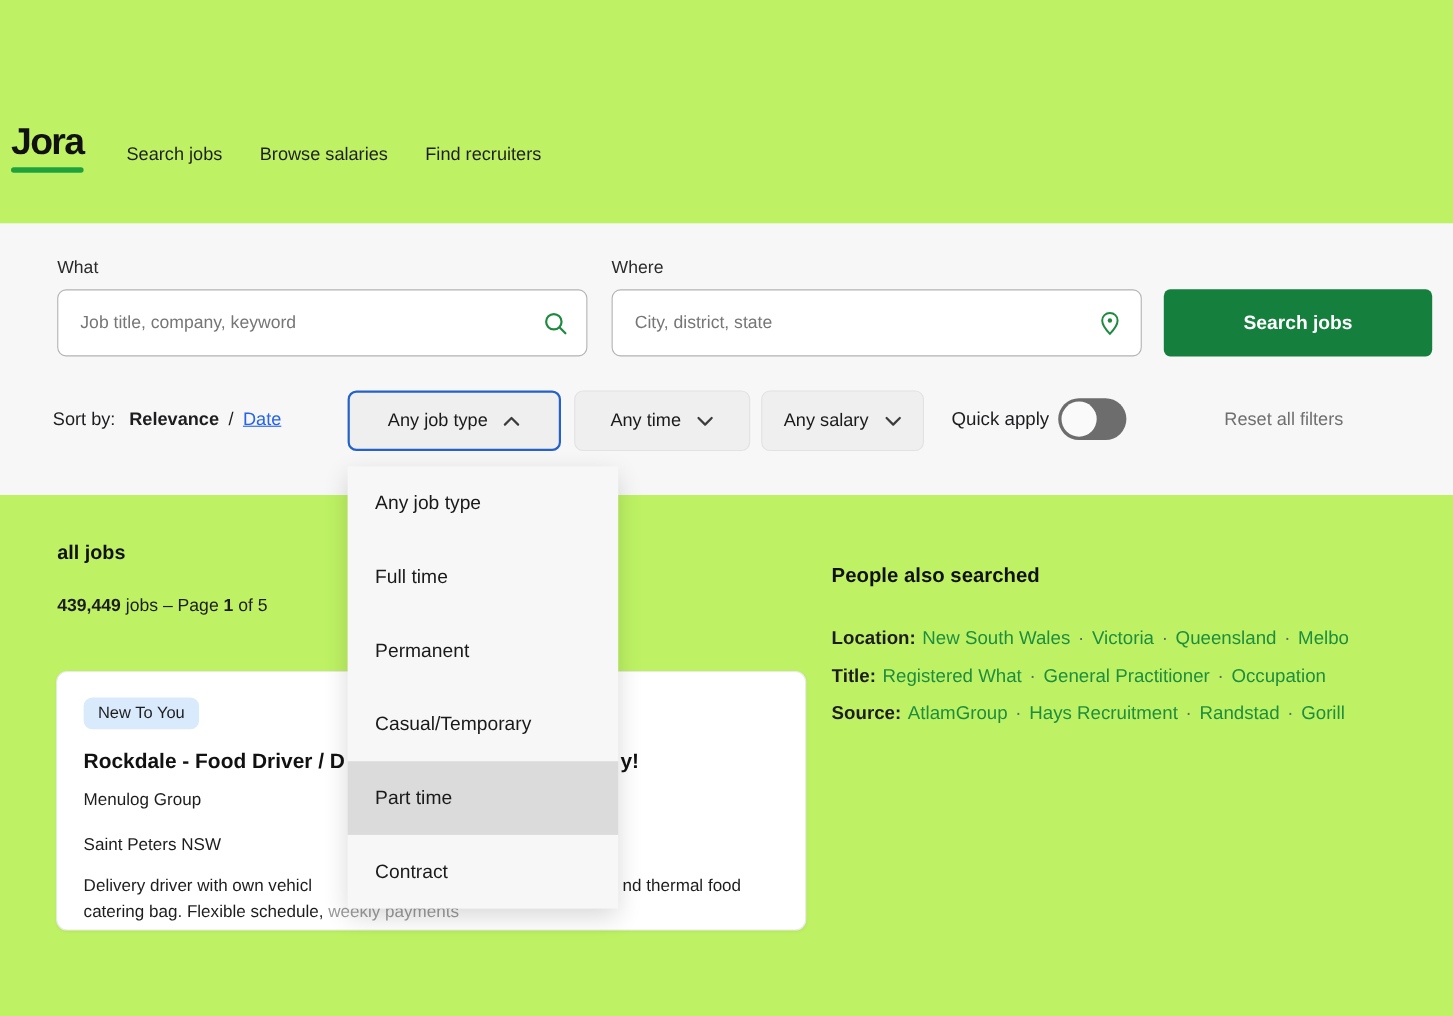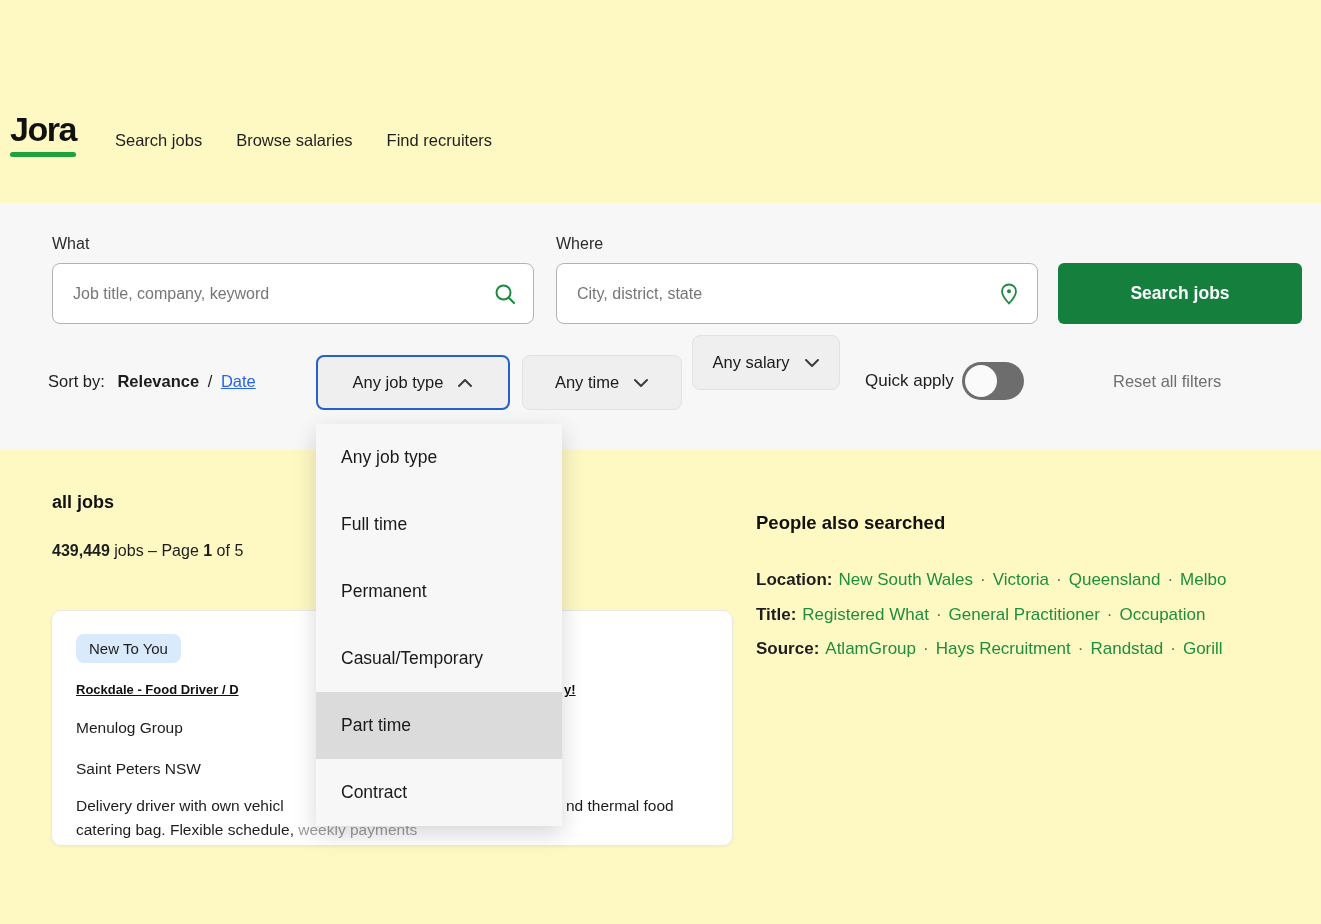--- a/index.html
+++ b/index.html
@@ -1,18 +1,18 @@
 <!DOCTYPE html>
 <html><head>
 <meta charset="utf-8">
 <style>
   * { margin:0; padding:0; box-sizing:border-box; }
   html,body { background:#ffffff; }
   body { font-family:"Liberation Sans", sans-serif; color:#1d1d1f; }
-  .page { position:relative; width:1321px; height:924px; overflow:hidden; background:#fef9c3; }
+  .page { position:relative; width:1321px; height:924px; overflow:hidden; background:#bef264; }
   .abs { position:absolute; }
 
   
   .logo-text { font-size:34px; font-weight:800; letter-spacing:-1.5px; color:#111; }
   .logo-underline { width:66px; height:5px; background:#1fa23c; border-radius:3px; }
   .nav { display:flex; gap:34px; font-size:16.5px; color:#1f1f1f; }
   .nav-item { cursor:pointer; }
 
   
   .panel { background:#f7f7f8; }
@@ -53,21 +53,21 @@
   .pas-heading { font-size:18.5px; font-weight:bold; color:#111; }
   .pas-row { font-size:17px; white-space:nowrap; overflow:hidden; width:565px; color:#1d1d1f; }
   .pas-label { font-weight:bold; margin-right:6px; }
   .pas-link { color:#1e8e3e; cursor:pointer; }
   .pas-sep { color:#5f6368; padding:0 7px; }
 
   
   .job-card { background:#fff; border:1px solid #e9e9e9; border-radius:10px; box-shadow:0 1px 3px rgba(0,0,0,0.05); z-index:5; }
   .badge { display:inline-block; background:#d9eafc; color:#1d1d1f; border-radius:8px;
       font-size:15px; padding:6px 13px; }
-  .job-title { font-size:13px; font-weight:bold; color:#111;text-decoration:underline; }
+  .job-title { font-size:19px; font-weight:bold; color:#111; }
   .job-meta { font-size:15.5px; color:#1d1d1f; }
   .job-desc { font-size:15.5px; color:#1d1d1f; }
   .faded { color:#9b9b9b; }
 
   svg { display:block; }
 </style>
 </head>
 <body>
 
 <div class="page">
@@ -126,21 +126,21 @@
 
   <div class="filter-btn abs" style="left:522px; top:355px; width:160px; height:55px;">
     <span>Any time</span>
     <span>
       <svg width="16" height="10" viewBox="0 0 16 10" fill="none">
         <polyline points="2,2 8,8 14,2" stroke="#3c3c3c" stroke-width="2" stroke-linecap="round" stroke-linejoin="round"></polyline>
       </svg>
     </span>
   </div>
 
-  <div class="filter-btn abs" style="left:692px; top:335px; width:148px; height:55px;">
+  <div class="filter-btn abs" style="left:692px; top:355px; width:148px; height:55px;">
     <span>Any salary</span>
     <span>
       <svg width="16" height="10" viewBox="0 0 16 10" fill="none">
         <polyline points="2,2 8,8 14,2" stroke="#3c3c3c" stroke-width="2" stroke-linecap="round" stroke-linejoin="round"></polyline>
       </svg>
     </span>
   </div>
 
   <div class="abs" style="left:865px; top:371px; font-size:17px;">Quick apply</div>
   <div class="toggle-track abs" style="left:962px; top:362px;">

